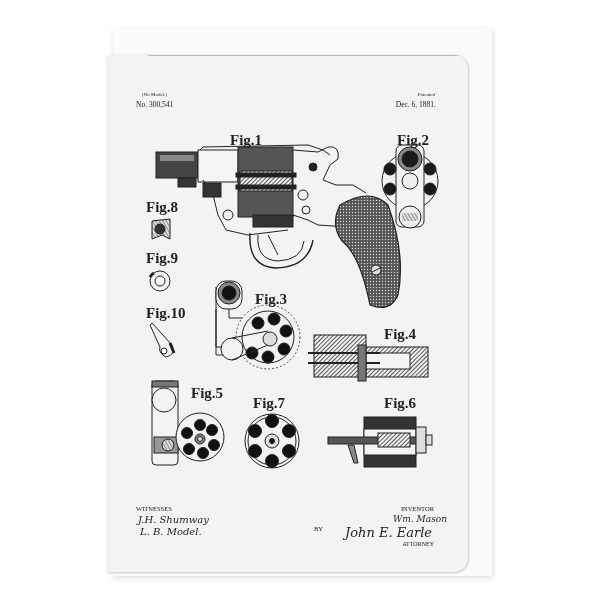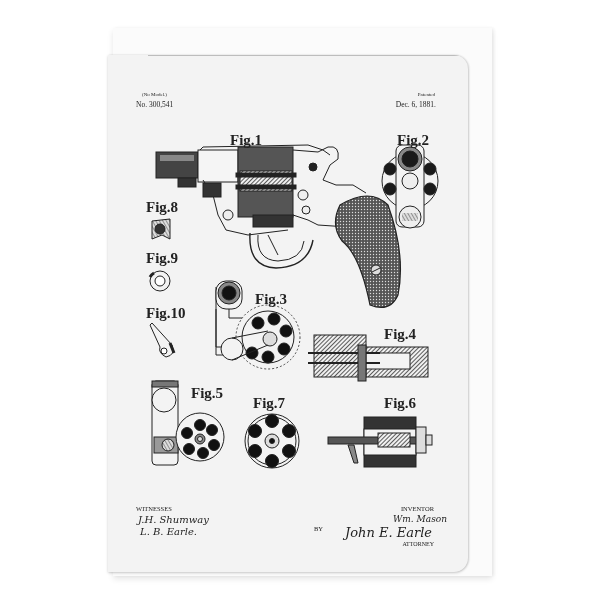--- a/index.html
+++ b/index.html
@@ -189,19 +189,19 @@
   <div class="figlabel" style="left:276px; top:271px;">Fig.4</div>
   <div class="figlabel" style="left:83px; top:330px;">Fig.5</div>
   <div class="figlabel" style="left:276px; top:340px;">Fig.6</div>
   <div class="figlabel" style="left:145px; top:340px;">Fig.7</div>
   <div class="figlabel" style="left:38px; top:144px;">Fig.8</div>
   <div class="figlabel" style="left:38px; top:195px;">Fig.9</div>
   <div class="figlabel" style="left:38px; top:250px;">Fig.10</div>
 
   <div class="txt witnesses">WITNESSES</div>
   <div class="sig" style="left:30px; top:459px; font-size:10px;">J.H. Shumway</div>
-  <div class="sig" style="left:32px; top:471px; font-size:10px;">L. B. Earle.</div>
+  <div class="sig" style="left:32px; top:471px; font-size:10px;">L. B. Model.</div>
   <div class="txt by">BY</div>
   <div class="txt inventor-lbl">INVENTOR</div>
   <div class="sig" style="right:21px; top:459px; font-size:9px;">Wm. Mason</div>
   <div class="sig" style="right:36px; top:470px; font-size:13px; font-weight:normal;">John E. Earle</div>
   <div class="txt attorney">ATTORNEY</div>
 </div>
 
 </body></html>

